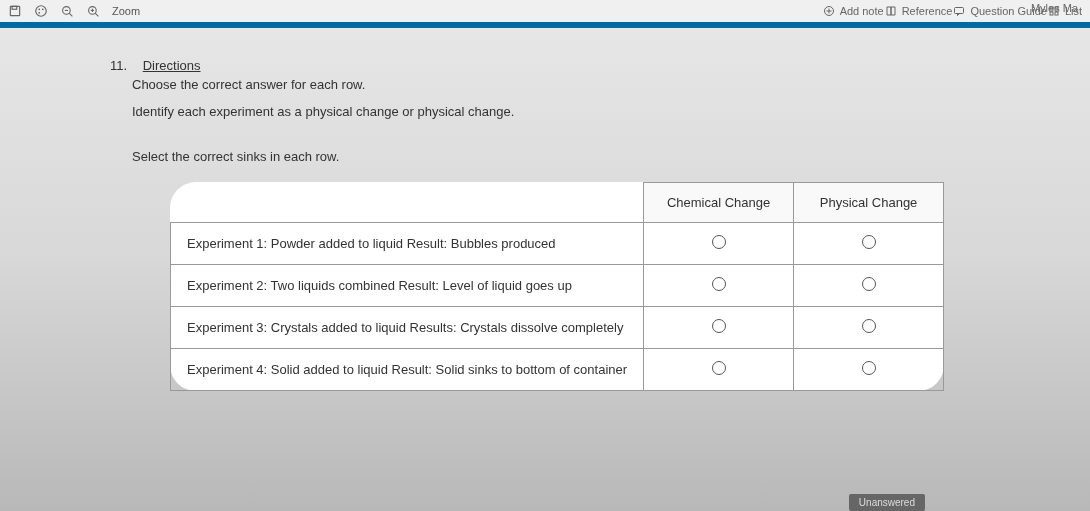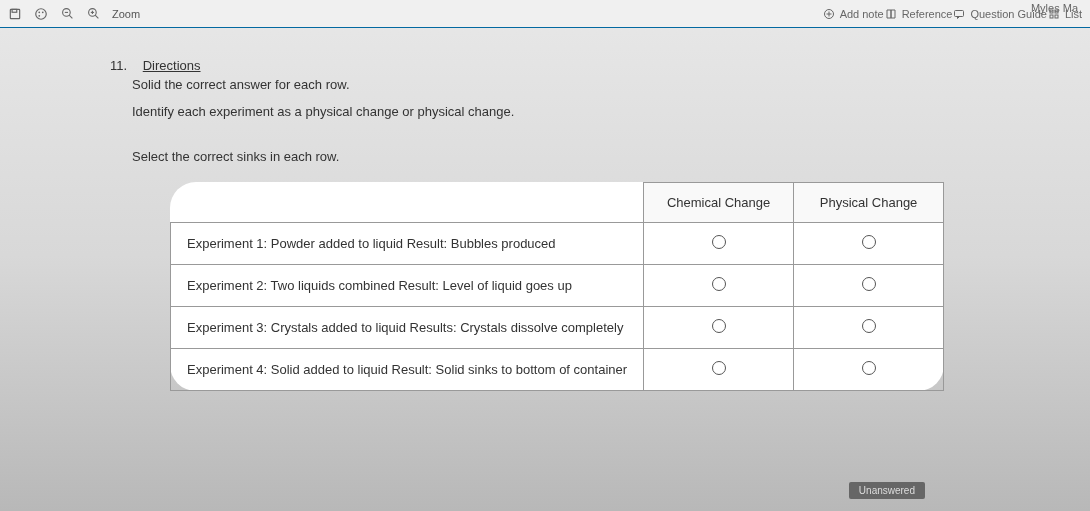--- a/index.html
+++ b/index.html
@@ -7,21 +7,21 @@
   font-family: Arial, Helvetica, sans-serif;
   background: linear-gradient(180deg, #e8e8e8 0%, #d8d8d8 50%, #b8b8b8 100%);
   width: 1090px;
   height: 511px;
   overflow: hidden;
   color: #333;
 }
 .topbar {
   height: 28px;
   background: #f0f0f0;
-  border-bottom: 1px solid #0369a1;
+  border-bottom: 6px solid #0369a1;
   display: flex;
   align-items: center;
   padding: 0 8px;
   font-size: 11px;
   color: #555;
 }
 .topbar-left { display: flex; align-items: center; gap: 12px; }
 .topbar-right { margin-left: auto; display: flex; align-items: flex-end; }
 .tb-icon { width: 14px; height: 14px; display: inline-flex; align-items: center; justify-content: center; }
 .tb-item { display: flex; align-items: center; gap: 4px; color: #666; cursor: pointer; }
@@ -49,21 +49,21 @@
 }
 th { font-weight: normal; text-align: center; background: #f9f9f9; }
 th.blank { border: none; background: transparent; }
 td.radio-cell { text-align: center; width: 150px; }
 .radio {
   width: 14px; height: 14px; border: 1.5px solid #555; border-radius: 50%;
   display: inline-block; cursor: pointer;
 }
 .status {
   position: absolute;
-  bottom: 12px;
+  bottom: 0;
   right: 165px;
   background: #666;
   color: #ddd;
   font-size: 10px;
   padding: 3px 10px;
   border-radius: 2px;
 }
 </style>
 </head>
 <body>
@@ -142,21 +142,21 @@
     </div>
   </div>
 </div>
 <div class="username">Myles Ma</div>
 
 <div class="content">
   <div class="qnum">
     <span>11.</span>
     <span class="dir">Directions</span>
   </div>
-  <div class="instr">Solid the correct answer for each row.</div>
+  <div class="instr">Choose the correct answer for each row.</div>
   <div class="prompt">Identify each experiment as a physical change or physical change.</div>
   <div class="select-text">Select the correct sinks in each row.</div>
 
   <div class="table-wrap">
     <table>
       <tbody>
           <tr>
         <th class="blank"></th>
         <th>Chemical Change</th>
         <th>Physical Change</th>

